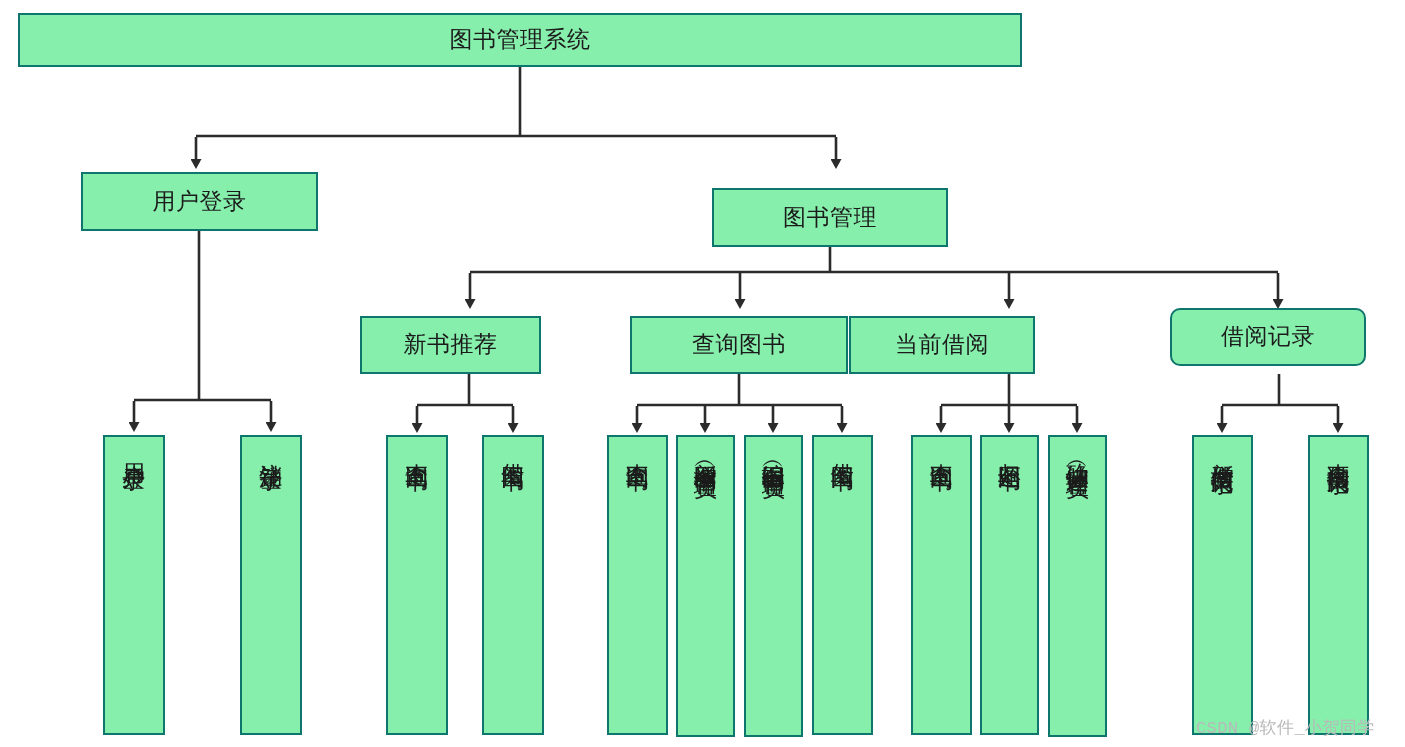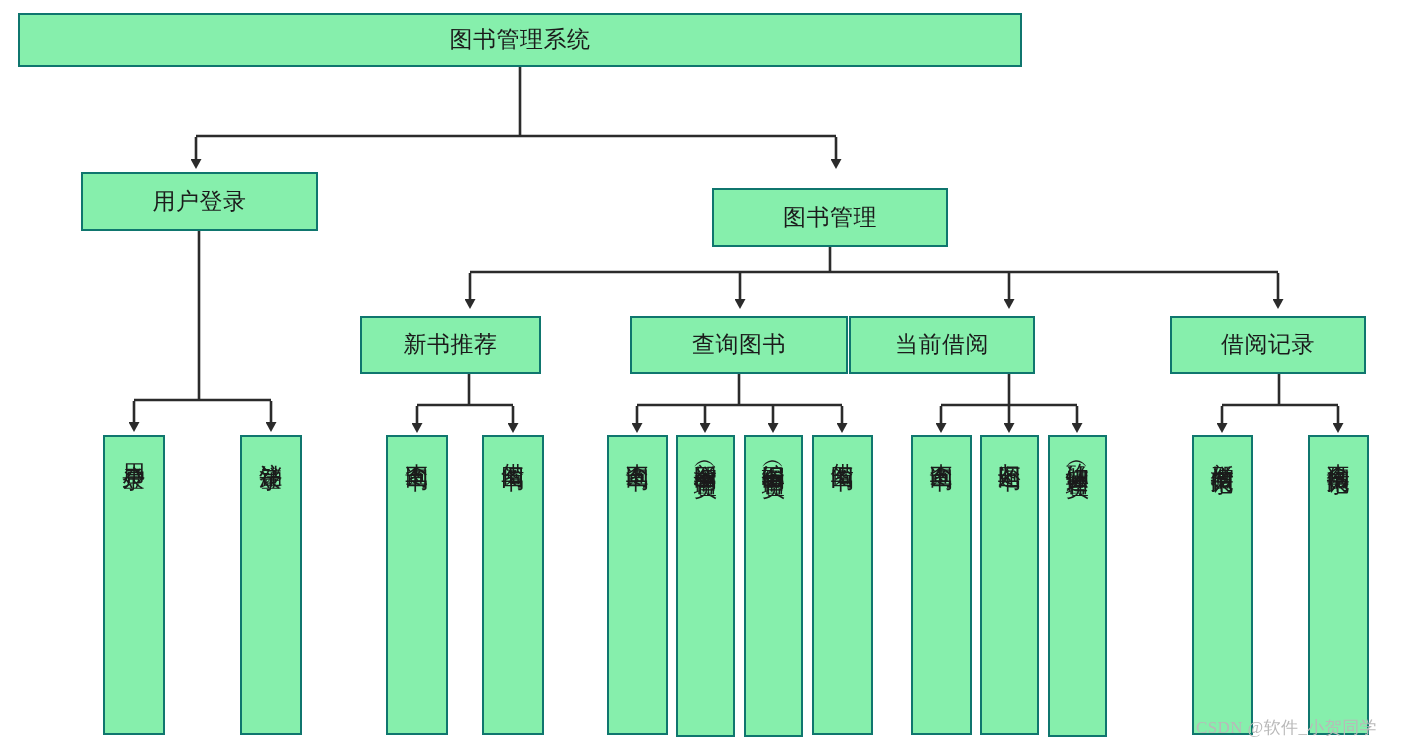--- a/index.html
+++ b/index.html
@@ -59,21 +59,21 @@
     display: block;
   }
   #watermark {
     position: absolute;
     left: 1196px;
     top: 716px;
     font-size: 17px;
     color: #b9b9b9;
     white-space: nowrap;
     letter-spacing: 0.4px;
-    font-family: Liberation Serif, serif;
+    font-family: Liberation Mono, monospace;
   }
 </style>
 </head>
 <body>
 
 <div id="canvas">
 
   <svg id="edges" viewBox="0 0 1405 747" width="1405" height="747">
     <defs>
       <marker id="arrow" markerWidth="10" markerHeight="11" refX="1" refY="5.5" orient="auto" markerUnits="userSpaceOnUse">
@@ -137,21 +137,21 @@
 
   <div class="node horiz" style="left:360px; top:316px; width:181px; height:58px;">
     <span>新书推荐</span>
   </div>
   <div class="node horiz" style="left:630px; top:316px; width:218px; height:58px;">
     <span>查询图书</span>
   </div>
   <div class="node horiz" style="left:849px; top:316px; width:186px; height:58px;">
     <span>当前借阅</span>
   </div>
-  <div class="node horiz" style="left:1170px; top:316px; width:196px; height:58px;">
+  <div class="node horiz" style="left:1170px; top:308px; width:196px; height:58px;border-radius:10px;">
     <span>借阅记录</span>
   </div>
 
   <div class="node leaf" style="left:103px; top:435px; width:62px; height:300px;">
     <span class="vtext">用户登录</span>
   </div>
   <div class="node leaf" style="left:240px; top:435px; width:62px; height:300px;">
     <span class="vtext">注销登录</span>
   </div>
 

